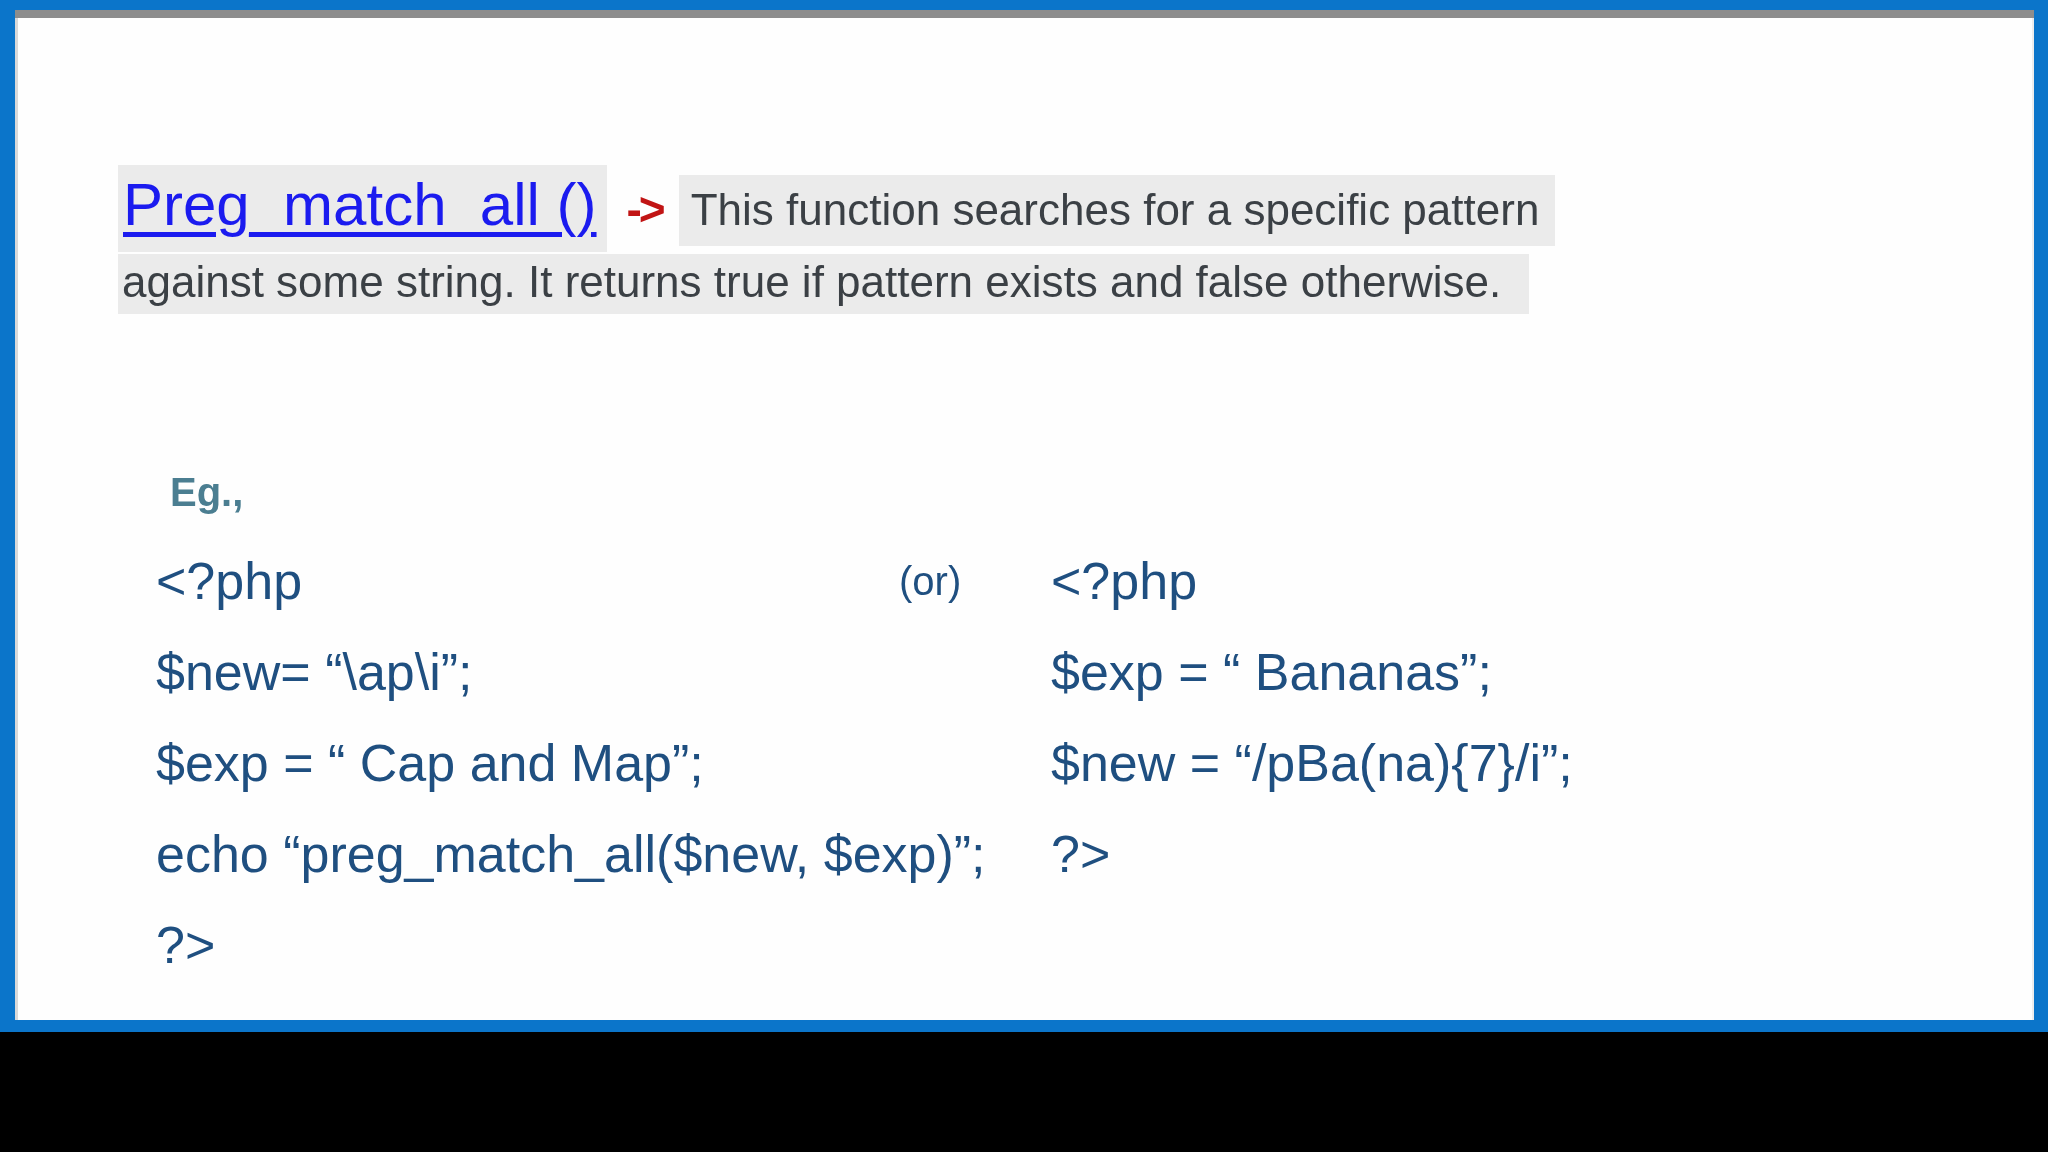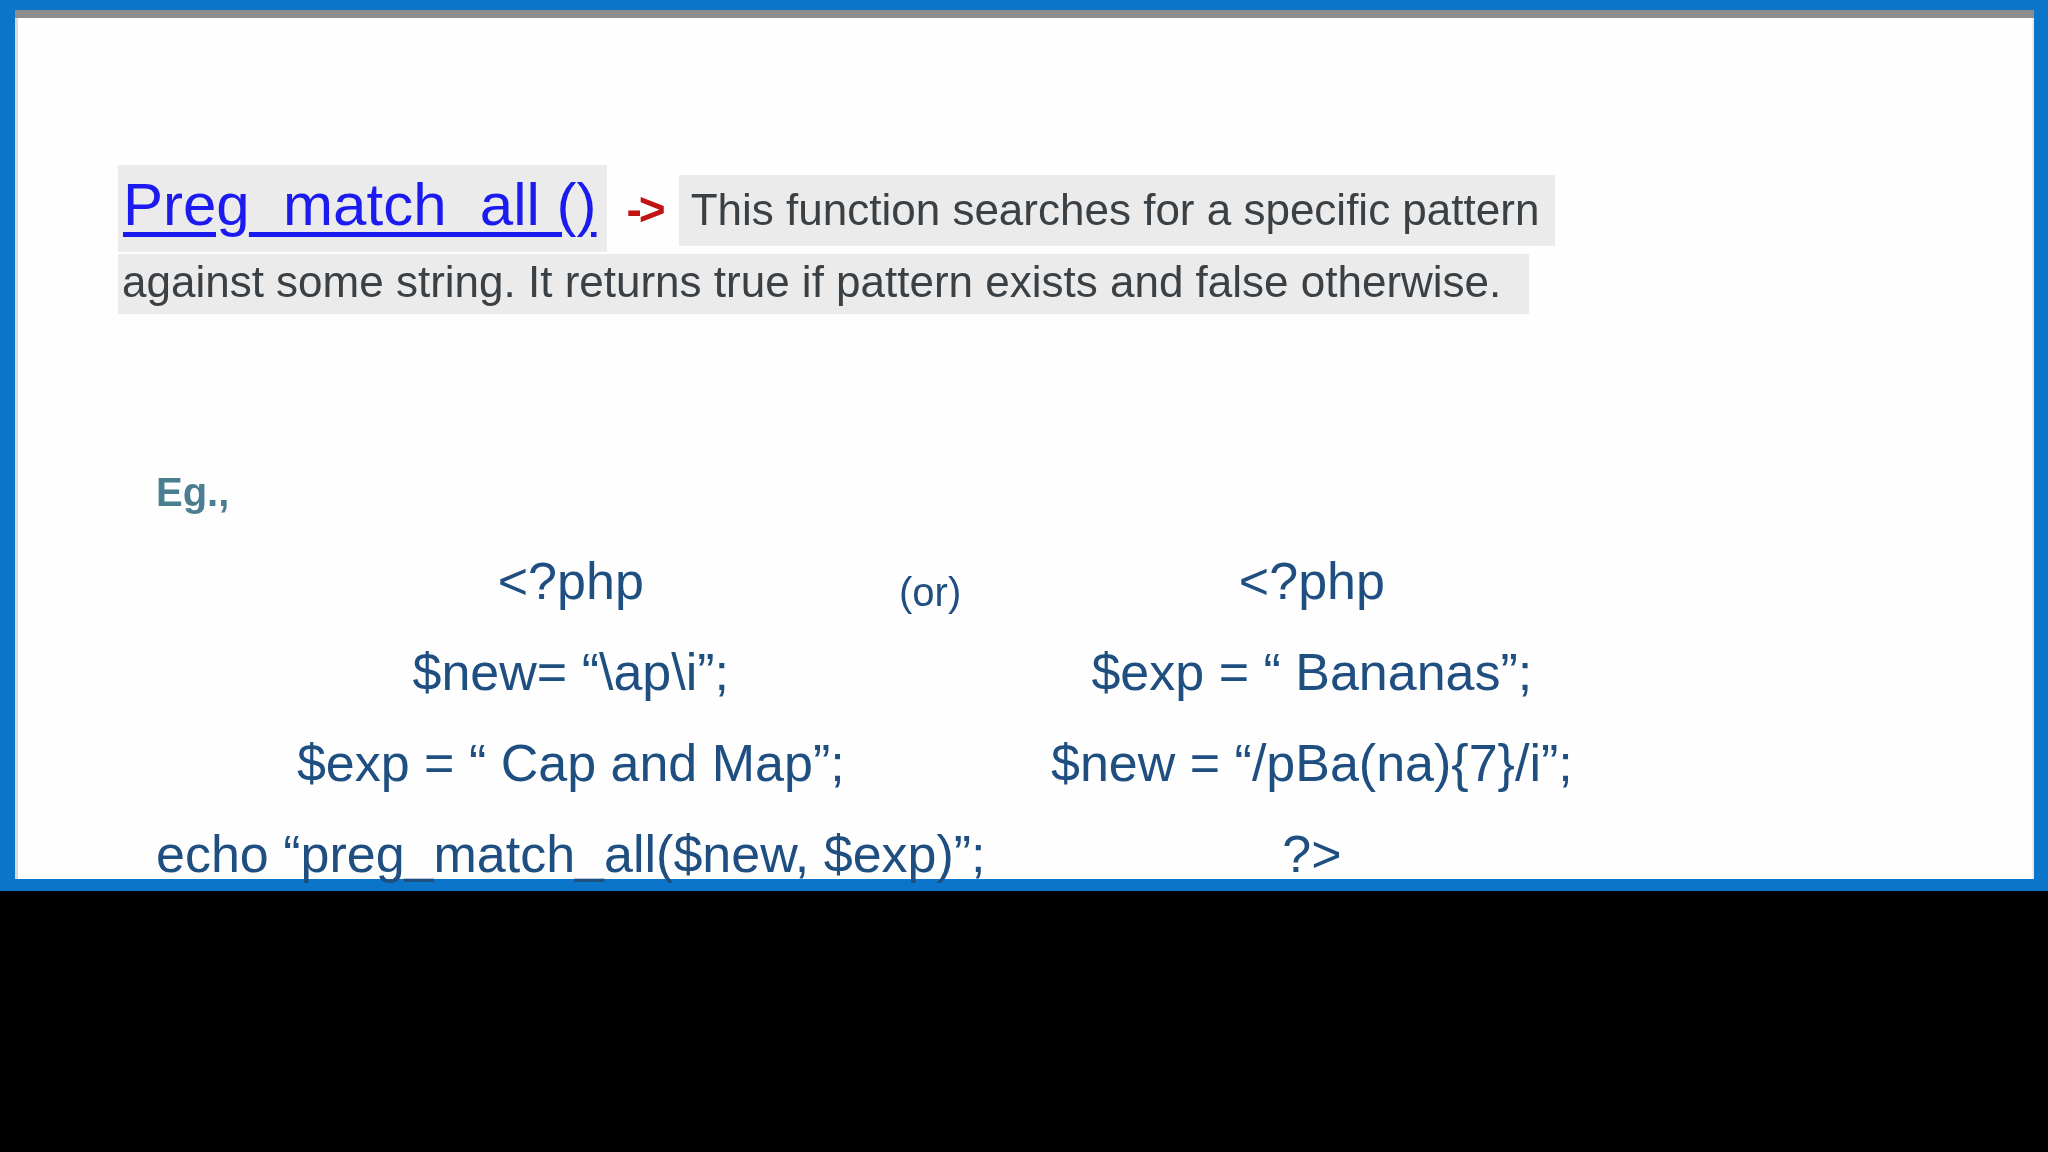--- a/index.html
+++ b/index.html
@@ -1,22 +1,21 @@
 <!DOCTYPE html>
 <html><head>
 <meta charset="utf-8">
 <style>
   html,body{margin:0;padding:0;background:#000;}
   .stage{
     position:relative;
-    width:2048px;height:891px;
+    width:2048px;height:1032px;
     background:var(--frame-blue,#0b75ca);
     overflow:hidden;
     font-family:"Liberation Sans",sans-serif;
-    text-align:center;
   }
   .slide{
     position:absolute;
     left:15px;top:10px;right:14px;bottom:12px;
     background:var(--slide-white,#fefefe);
     border-top:8px solid var(--top-edge-gray,#8d8d8d);
     box-shadow:inset 3px 0 0 #d9d9d9, inset -2px 0 0 #ededed;
   }
   .header-line1{
     position:absolute;left:103px;top:155px;
@@ -43,38 +42,37 @@
     color:var(--body-text,#3b4045);
     background:var(--highlight-gray,#ebebeb);
   }
   .desc.first{padding:10px 16px 12px 12px;}
   .header-line2{
     position:absolute;left:103px;top:240px;
     white-space:nowrap;line-height:48px;
   }
   .desc.second{padding:3px 28px 8px 4px;}
   .eg-label{
-    position:absolute;left:141px;top:452px;
+    position:absolute;left:155px;top:452px;
     font-size:40px;font-weight:bold;
     color:var(--eg-teal,#4b7e91);
   }
   .code-col{
     position:absolute;top:538px;
     font-size:52px;
     color:var(--code-navy,#1f4f80);
     white-space:nowrap;
   }
   .code-col.left{left:141px;}
   .code-col.right{left:1036px;}
   .code-line{height:91px;line-height:50px;}
   .or-label{
     position:absolute;left:884px;top:538px;
     font-size:40px;line-height:50px;
     color:var(--code-navy,#1f4f80);
-    margin-top:11px;
   }
 </style>
 </head>
 <body>
 
 <div class="stage" style="--frame-blue: #0b75ca; --top-edge-gray: #8d8d8d; --slide-white: #fefefe; --highlight-gray: #ebebeb; --title-blue: #1b1bef; --arrow-red: #c11414; --body-text: #3b4045; --eg-teal: #4b7e91; --code-navy: #1f4f80;">
   <div class="slide">
 
     <div class="header-line1">
       <span class="title-link">Preg_match_all ()</span><span class="arrow">-&gt;</span><span class="desc first">This function searches for a specific pattern</span>

